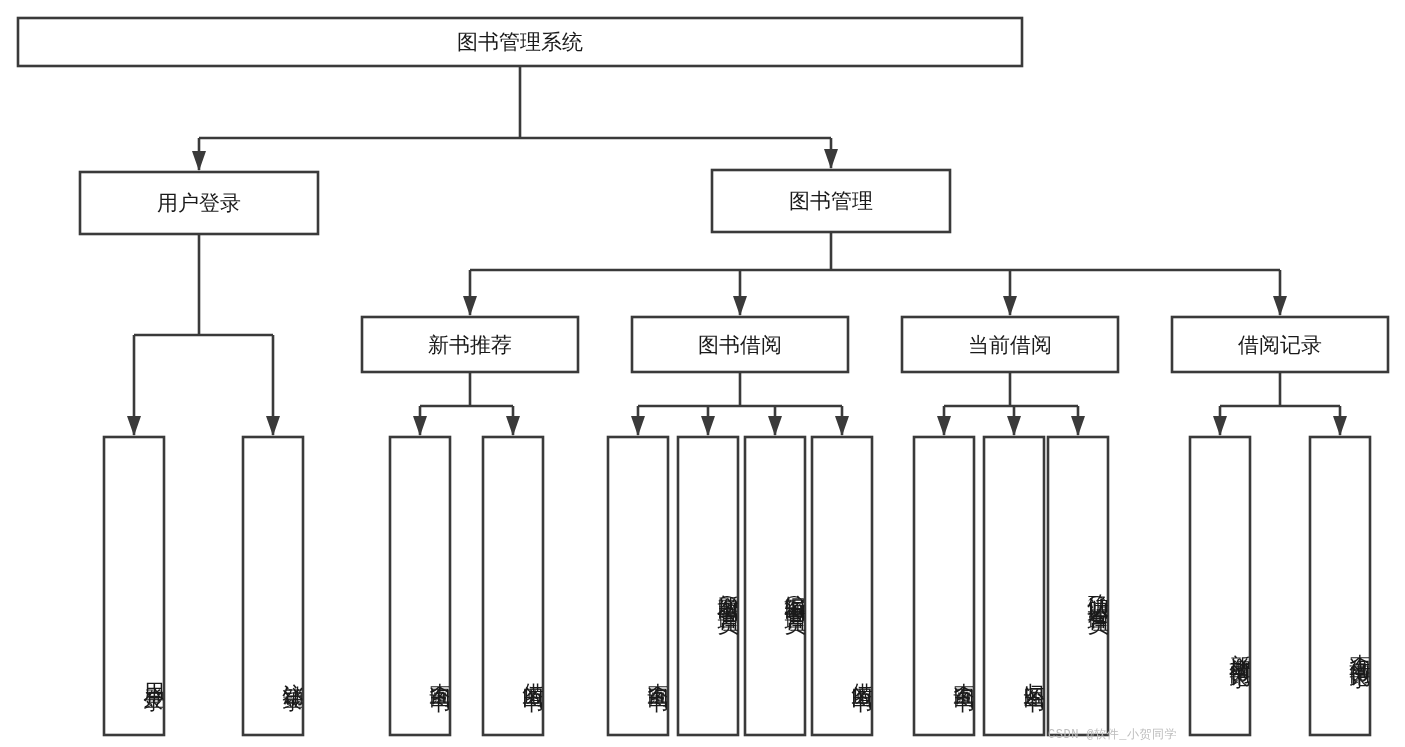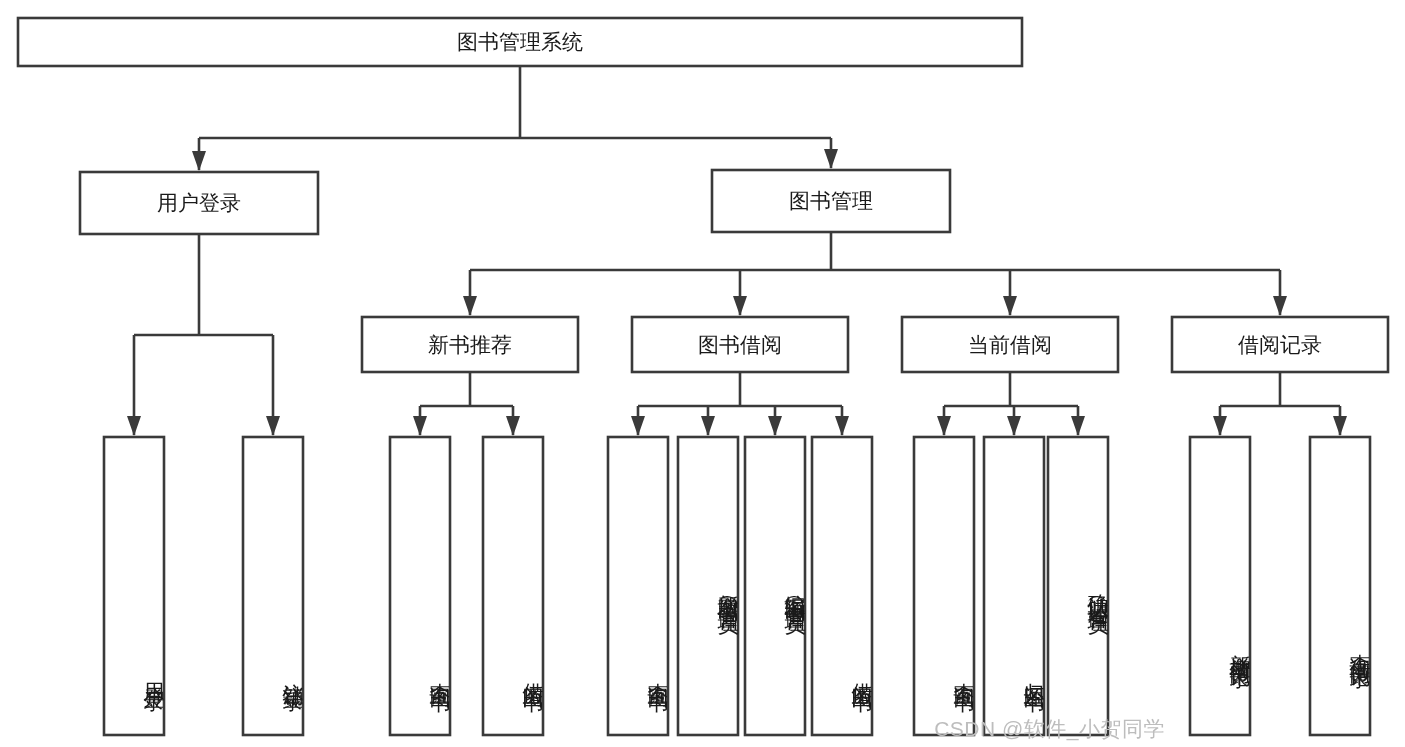--- a/index.html
+++ b/index.html
@@ -60,24 +60,24 @@
     letter-spacing: 3px;
     color: #1a1a1a;
     display: flex;
     align-items: flex-start;
     justify-content: center;
     white-space: nowrap;
     pointer-events: none;
   }
   .watermark {
     position: absolute;
-    right: 16px;
+    right: 4px;
     bottom: 4px;
-    font-family: Liberation Sans, sans-serif;
-    font-size: 21px;
+    font-family: Liberation Mono, monospace;
+    font-size: 12px;
     color: #bdbdbd;
     white-space: nowrap;
     letter-spacing: 0.5px;
   }
 </style>
 </head>
 <body>
 
 <div id="diagram-root">
   <svg id="tree-svg" viewBox="0 0 1405 747" xmlns="http://www.w3.org/2000/svg">

